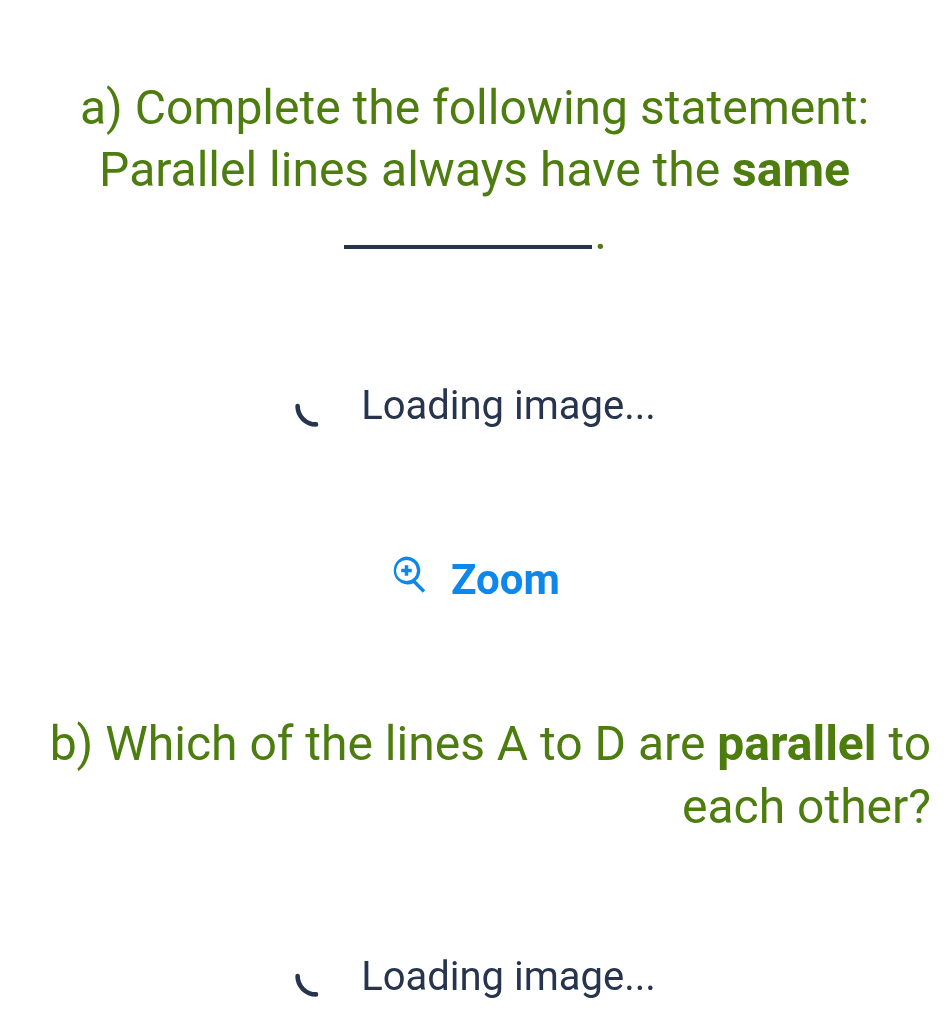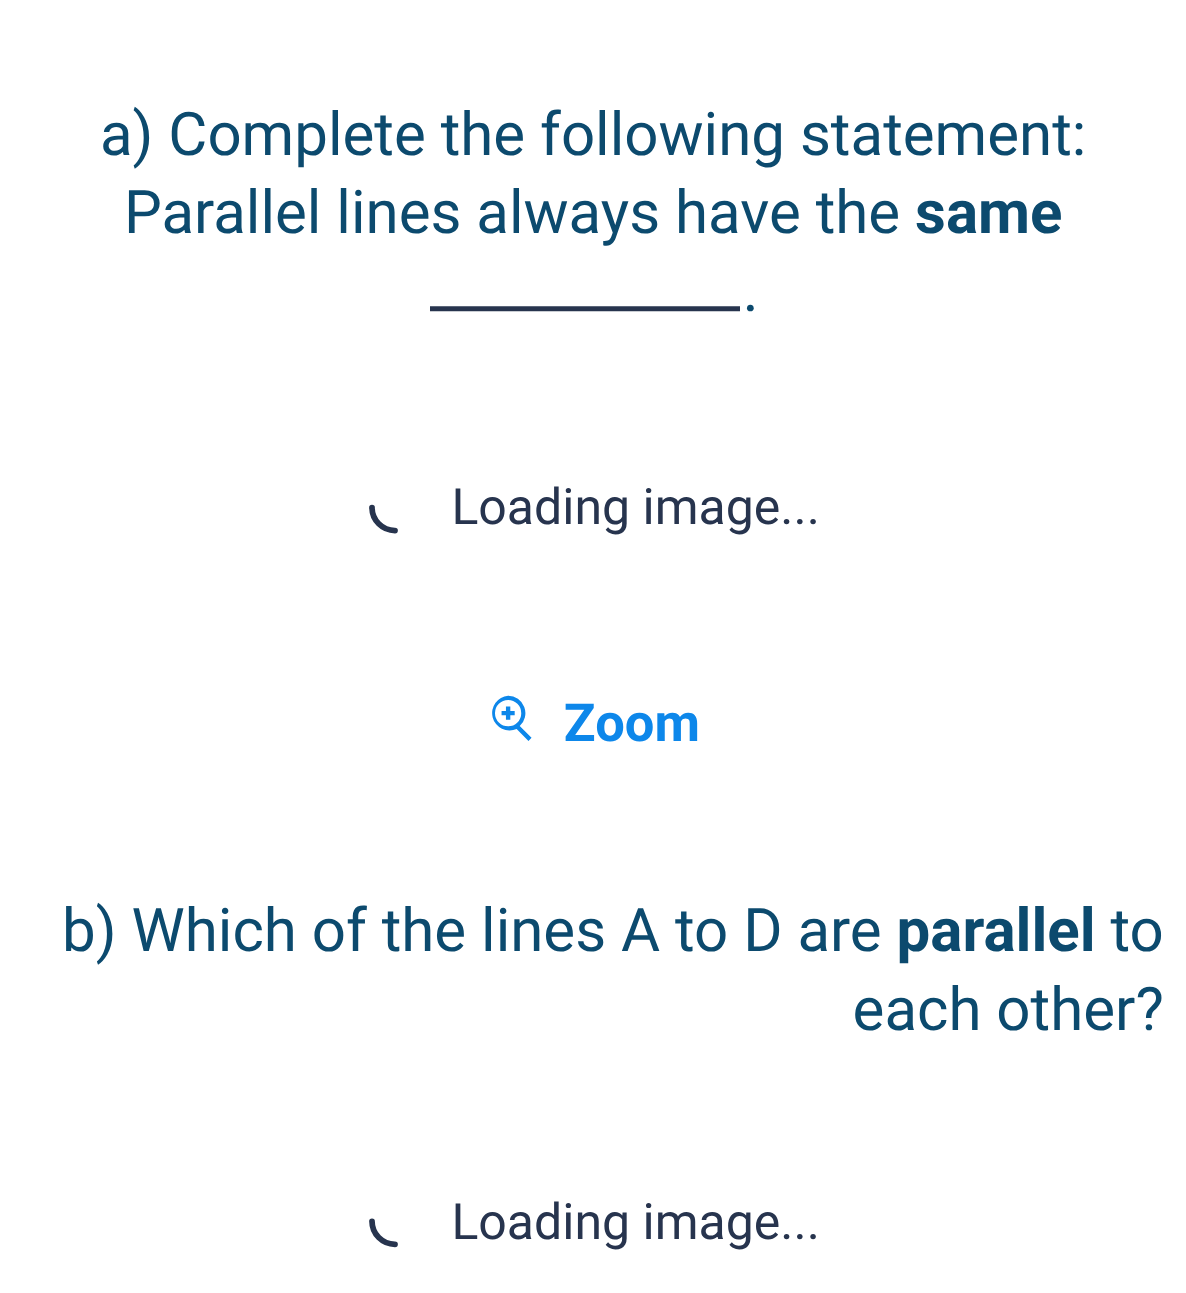--- a/index.html
+++ b/index.html
@@ -18,21 +18,21 @@
       justify-content: center;
       gap: 64px;
       padding-bottom: 0;
       height: 15px;
       overflow: hidden;
     }
     .question {
       text-align: center;
       font-size: 48px;
       line-height: 1.3;
-      color: #0c4a6e;
+      color: #4d7c0f;
       font-weight: 400;
       margin-top: 62px;
       padding: 0 6px;
     }
     .question .bold { font-weight: 700; }
     .blank {
       display: inline-block;
       border-bottom: 4px solid #27344e;
       width: 248px;
       height: 0.9em;

